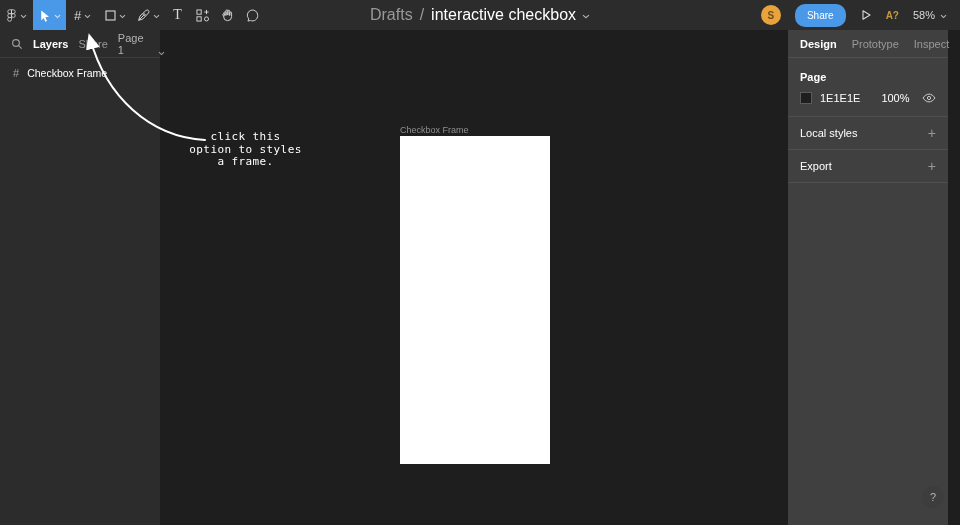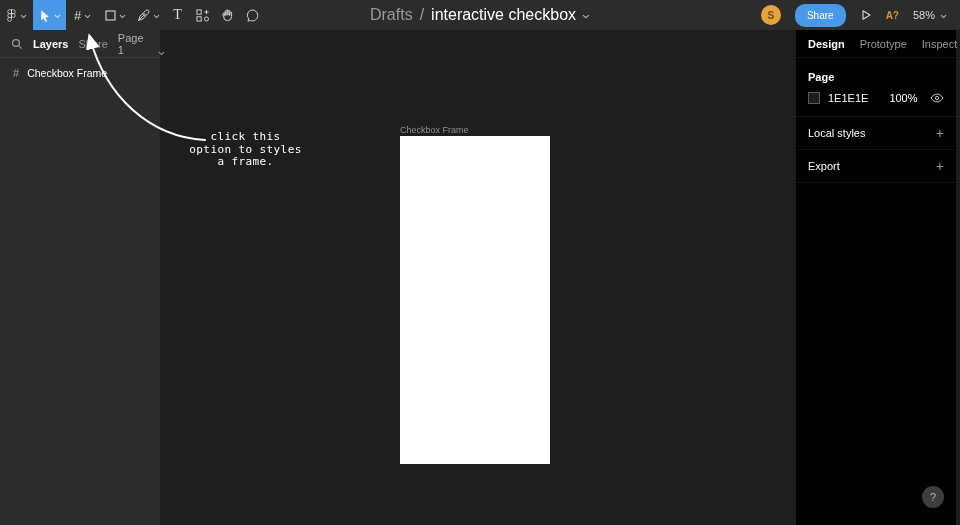--- a/index.html
+++ b/index.html
@@ -88,22 +88,22 @@
     position: absolute; left: 400px; top: 136px; width: 150px; height: 328px;
     background: #ffffff; z-index: 2;
   }
   .arrow-overlay {
     position: absolute; inset: 0; width: 960px; height: 525px;
     z-index: 6; pointer-events: none;
   }
 
   
   .right-sidebar {
-    position: absolute; top: 30px; right: 4px; width: 160px; height: 495px;
-    background: #000000; z-index: 2; font-size: 11px;
+    position: absolute; top: 30px; right: 12px; width: 160px; height: 495px;
+    background: #404040; z-index: 2; font-size: 11px;
   }
   .rs-tabs {
     height: 28px; display: flex; align-items: center; gap: 15px; padding: 0 12px;
     border-bottom: 1px solid rgba(255,255,255,0.08);
   }
   .rs-tab { color: #999; }
   .rs-tab.active { color: #fff; font-weight: bold; }
   .rs-section { border-bottom: 1px solid rgba(255,255,255,0.08); }
   .rs-section-title { padding: 13px 12px 0 12px; color: #fff; font-weight: bold; }
   .page-row { display: flex; align-items: center; padding: 9px 12px 12px 12px; }

